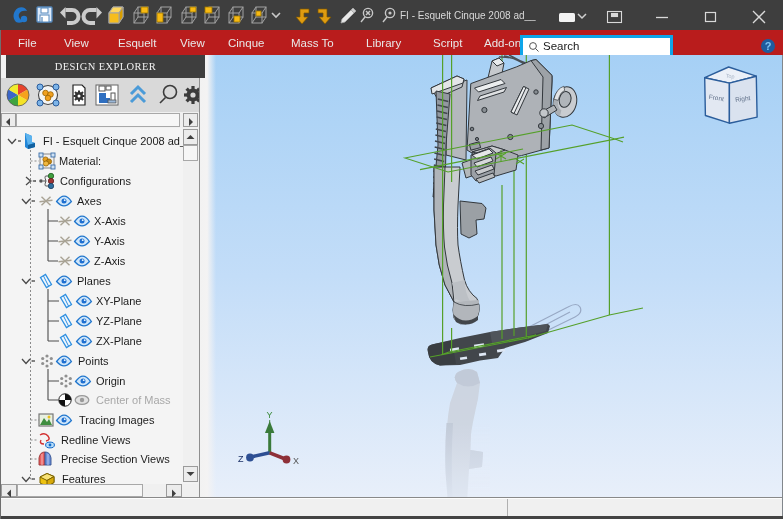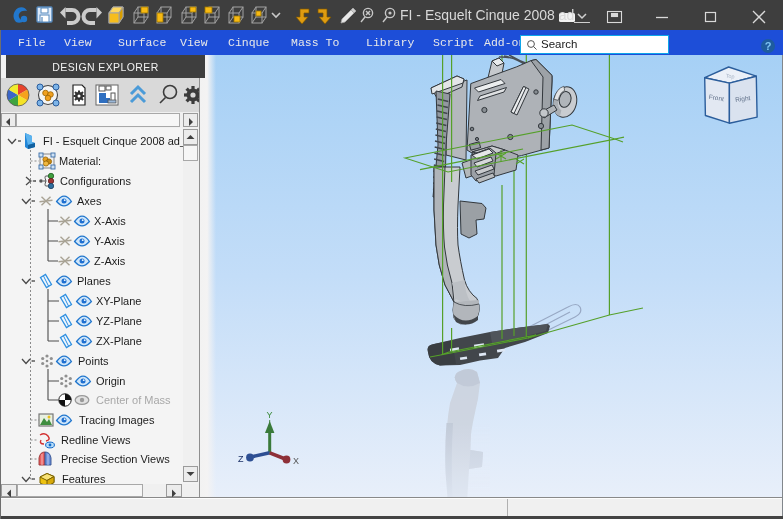--- a/index.html
+++ b/index.html
@@ -1,26 +1,26 @@
 <!DOCTYPE html>
 <html><head>
 <meta charset="utf-8">
 <style>
 html,body{margin:0;padding:0;}
 body{width:783px;height:519px;overflow:hidden;font-family:"Liberation Sans",sans-serif;background:#3f3f3f;}
 .win{position:relative;width:783px;height:519px;overflow:hidden;}
 .winleft{position:absolute;left:0;top:30px;width:1px;height:489px;background:#6e6e6e;z-index:50;}
 .winright{position:absolute;right:0;top:55px;width:1px;height:461px;background:#82878c;z-index:50;}
 .titlebar{position:absolute;left:0;top:0;width:783px;height:30px;background:#3e3e3e;}
-.menubar{position:absolute;left:0;top:30px;width:783px;height:25px;background:#1d4ed8;font-family:Liberation Mono, monospace;}
+.menubar{position:absolute;left:0;top:30px;width:783px;height:25px;background:#b91c1c;}
 .menubar span{position:absolute;top:0;height:25px;line-height:26px;color:#e8e8e8;font-size:11.5px;}
-.title-text{position:absolute;left:400px;top:0;height:30px;line-height:31px;color:#d8d8d8;font-size:14px;}
-.searchbox{position:absolute;left:520px;top:35px;width:147px;height:17px;background:#fff;border:1px solid #0ea5e9;color:#1a1a1a;font-size:11.5px;line-height:17px;}
+.title-text{position:absolute;left:400px;top:0;height:30px;line-height:31px;color:#d8d8d8;font-size:10px;}
+.searchbox{position:absolute;left:520px;top:35px;width:147px;height:17px;background:#fff;border:3px solid #0ea5e9;color:#1a1a1a;font-size:11.5px;line-height:17px;}
 .panel{position:absolute;left:0;top:55px;width:200px;height:464px;background:#f2f2f2;border-right:1px solid #8f8f8f;box-sizing:border-box;}
-.dehead{position:absolute;left:6px;top:0;width:199px;height:23px;background:#3e3e3e;color:#f2f2f2;font-size:10.5px;text-align:center;line-height:24px;letter-spacing:0.4px;}
+.dehead{position:absolute;left:6px;top:0;width:199px;height:23px;background:#3e3e3e;color:#f2f2f2;font-size:10.5px;text-align:center;line-height:24px;letter-spacing:0.4px;font-family:Liberation Serif, serif;}
 .detools{position:absolute;left:0;top:23px;width:199px;height:34px;background:#d9d9d9;}
 .hscroll{position:absolute;left:0;top:57px;width:199px;height:16px;background:#f0f0f0;}
 .tree{position:absolute;left:0;top:73px;width:183px;height:356px;background:#f4f4f4;overflow:hidden;}
 .vscroll{position:absolute;left:183px;top:73px;width:16px;height:354px;background:#f0f0f0;}
 .hscroll2{position:absolute;left:0;top:429px;width:199px;height:14px;background:#f0f0f0;}
 .sbtn{position:absolute;background:#ececec;border:1px solid #9b9b9b;box-sizing:border-box;}
 .sthumb{position:absolute;background:#f6f6f6;border:1px solid #a8a8a8;box-sizing:border-box;}
 .statusbar{position:absolute;left:0;top:497px;width:783px;height:19px;background:#f0f0f0;border-top:1px solid #898989;box-sizing:border-box;}
 .statusbar:before{content:"";position:absolute;left:0;top:0;width:783px;height:1px;background:#fdfdfd;}
 .statusbar .div1{position:absolute;left:507px;top:1px;width:1px;height:18px;background:#b0b0b0;}
@@ -127,21 +127,21 @@
     <rect x="705.5" y="12.5" width="10" height="9" stroke="#d9d9d9" stroke-width="1.2" fill="none"></rect>
     <g stroke="#d9d9d9" stroke-width="1.3">
       <line x1="753" y1="11" x2="765" y2="23"></line>
           <line x1="765" y1="11" x2="753" y2="23"></line>
     </g>
   </svg>
   </div>
   <div class="menubar">
     <span style="left:18px">File</span>
     <span style="left:64px">View</span>
-    <span style="left:118px">Surface</span>
+    <span style="left:118px">Esquelt</span>
     <span style="left:180px">View</span>
     <span style="left:228px">Cinque</span>
     <span style="left:291px">Mass To</span>
     <span style="left:366px">Library</span>
     <span style="left:433px">Script</span>
     <span style="left:484px">Add-on</span>
   </div>
   <div class="title-text">FI - Esquelt Cinque 2008 ad__</div>
   <div class="searchbox">
     <svg width="12" height="12" style="position:absolute;left:5px;top:3px" viewBox="0 0 12 12">

